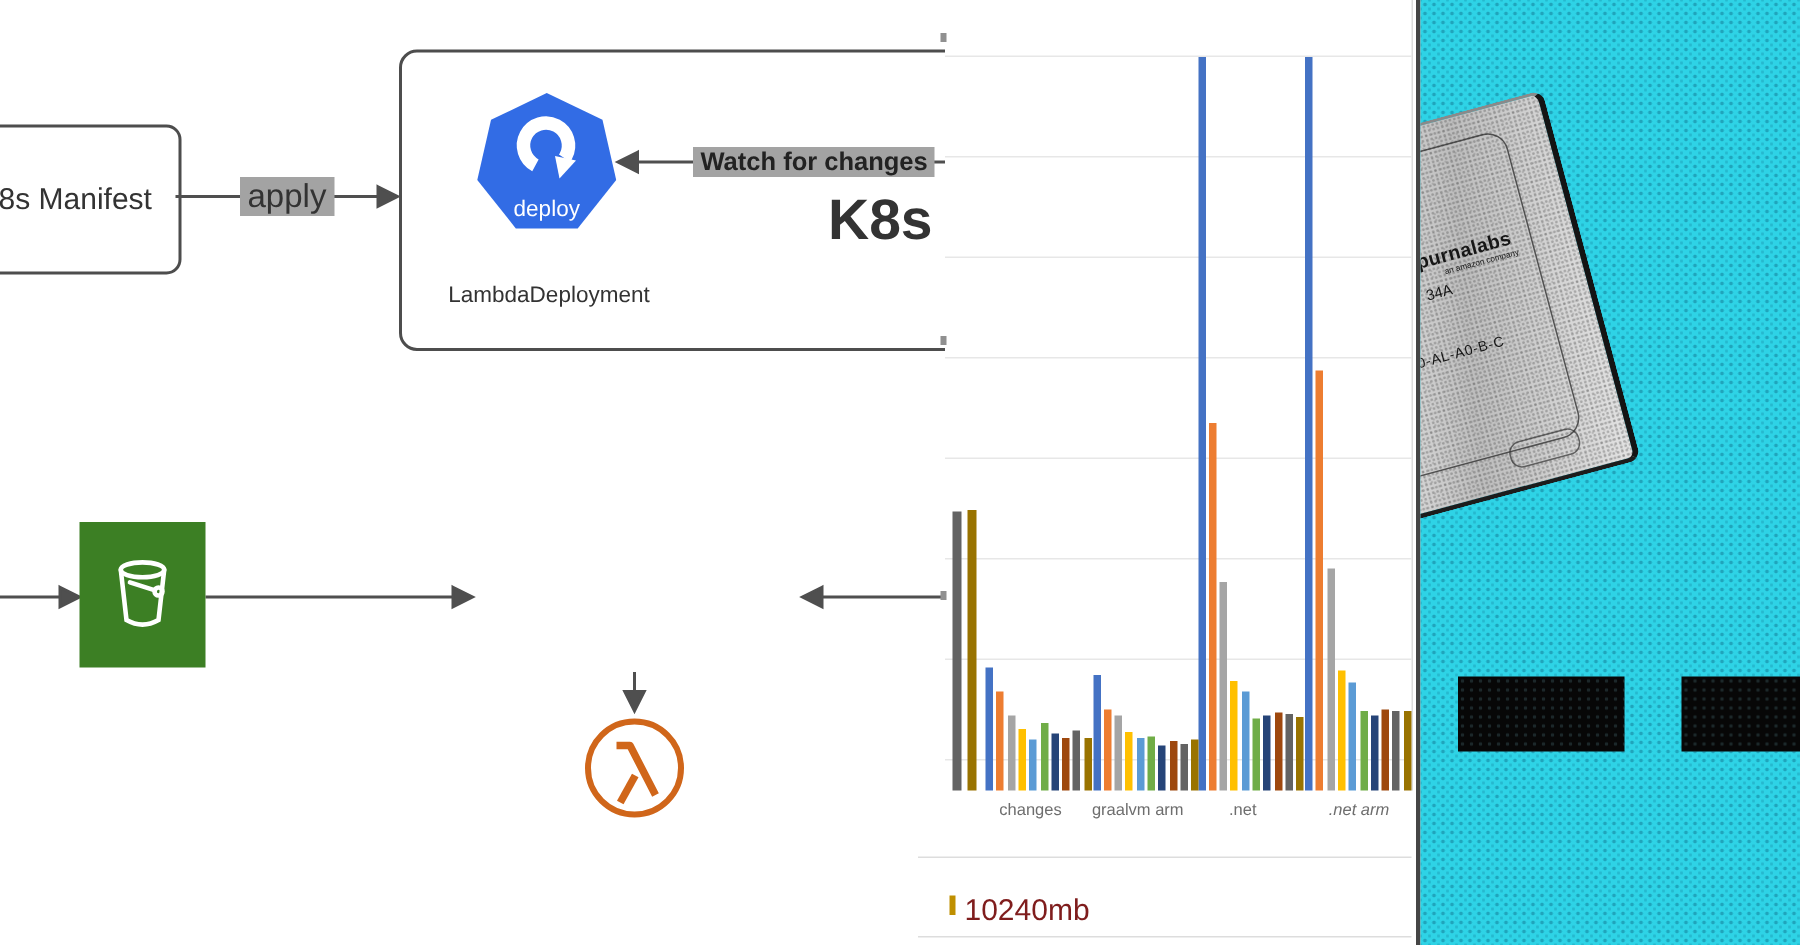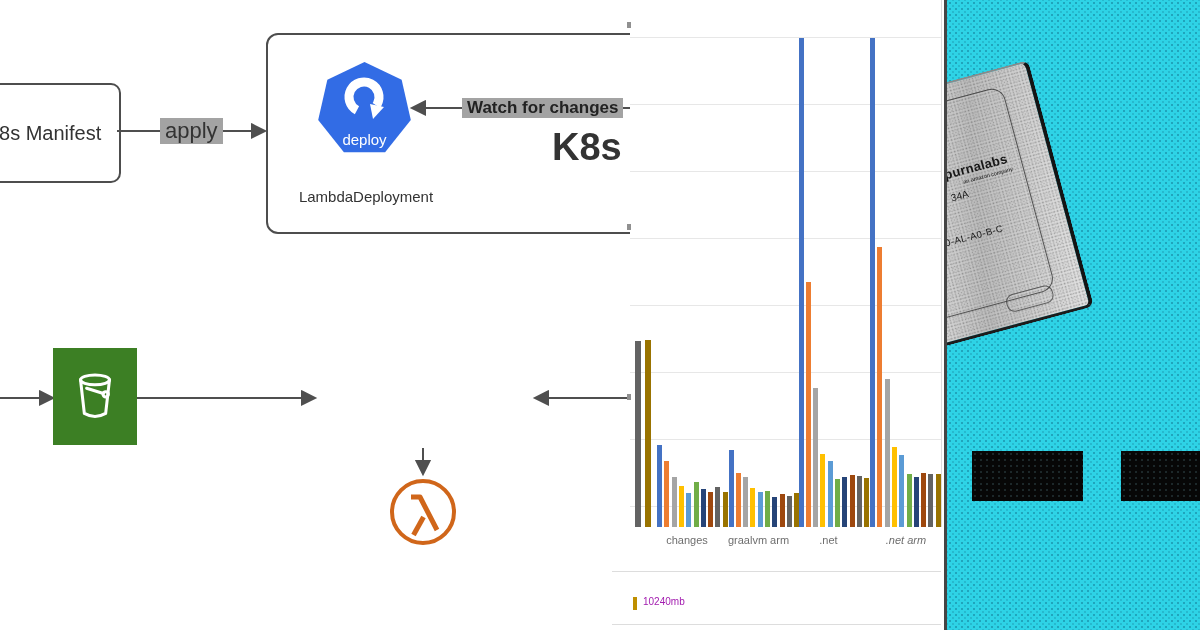--- a/index.html
+++ b/index.html
@@ -24,21 +24,21 @@
   #chart{position:absolute;left:610px;top:0;width:337px;height:630px;z-index:4;background:transparent;}
   #plotbg{position:absolute;left:20px;top:0;width:317px;height:630px;background:#fff;}
   #plot{position:absolute;left:0;top:0;width:337px;height:630px;}
   .gl{position:absolute;left:20px;width:311px;height:1px;background:#e7e7e7;}
   .plot-right{position:absolute;left:331px;top:0;width:1px;height:527px;background:#dcdcdc;}
   .bar{position:absolute;}
   .xl{position:absolute;top:534px;width:90px;text-align:center;font-size:11px;color:#6e6e6e;}
   .sep{position:absolute;left:2px;width:329px;height:1px;background:#ddd;}
   .tickfrag{position:absolute;left:17px;width:4px;height:6px;background:#909090;}
   #legend-marker{position:absolute;left:23px;top:597px;width:4px;height:13px;}
-  #legend-label{position:absolute;left:33px;top:596px;font-size:10px;color:#a21caf;}
+  #legend-label{position:absolute;left:33px;top:596px;font-size:20px;color:#7f1d1d;}
   #divider{position:absolute;left:334px;top:0;width:3px;height:630px;background:#454545;}
   
   #cyan{position:absolute;left:947px;top:0;width:253px;height:630px;z-index:5;overflow:hidden;
         background-color:#2ED3E6;
         background-image:radial-gradient(circle,rgba(10,95,125,.40) 1px,transparent 1.5px),
                          radial-gradient(circle,rgba(10,95,125,.22) .8px,transparent 1.3px);
         background-size:6px 6px,6px 6px;background-position:0 0,3px 3px;}
   .blackbar{position:absolute;top:451px;height:50px;background:#070707;
         background-image:radial-gradient(circle,rgba(140,210,225,.16) 1px,transparent 1.4px);
         background-size:6px 6px;}

